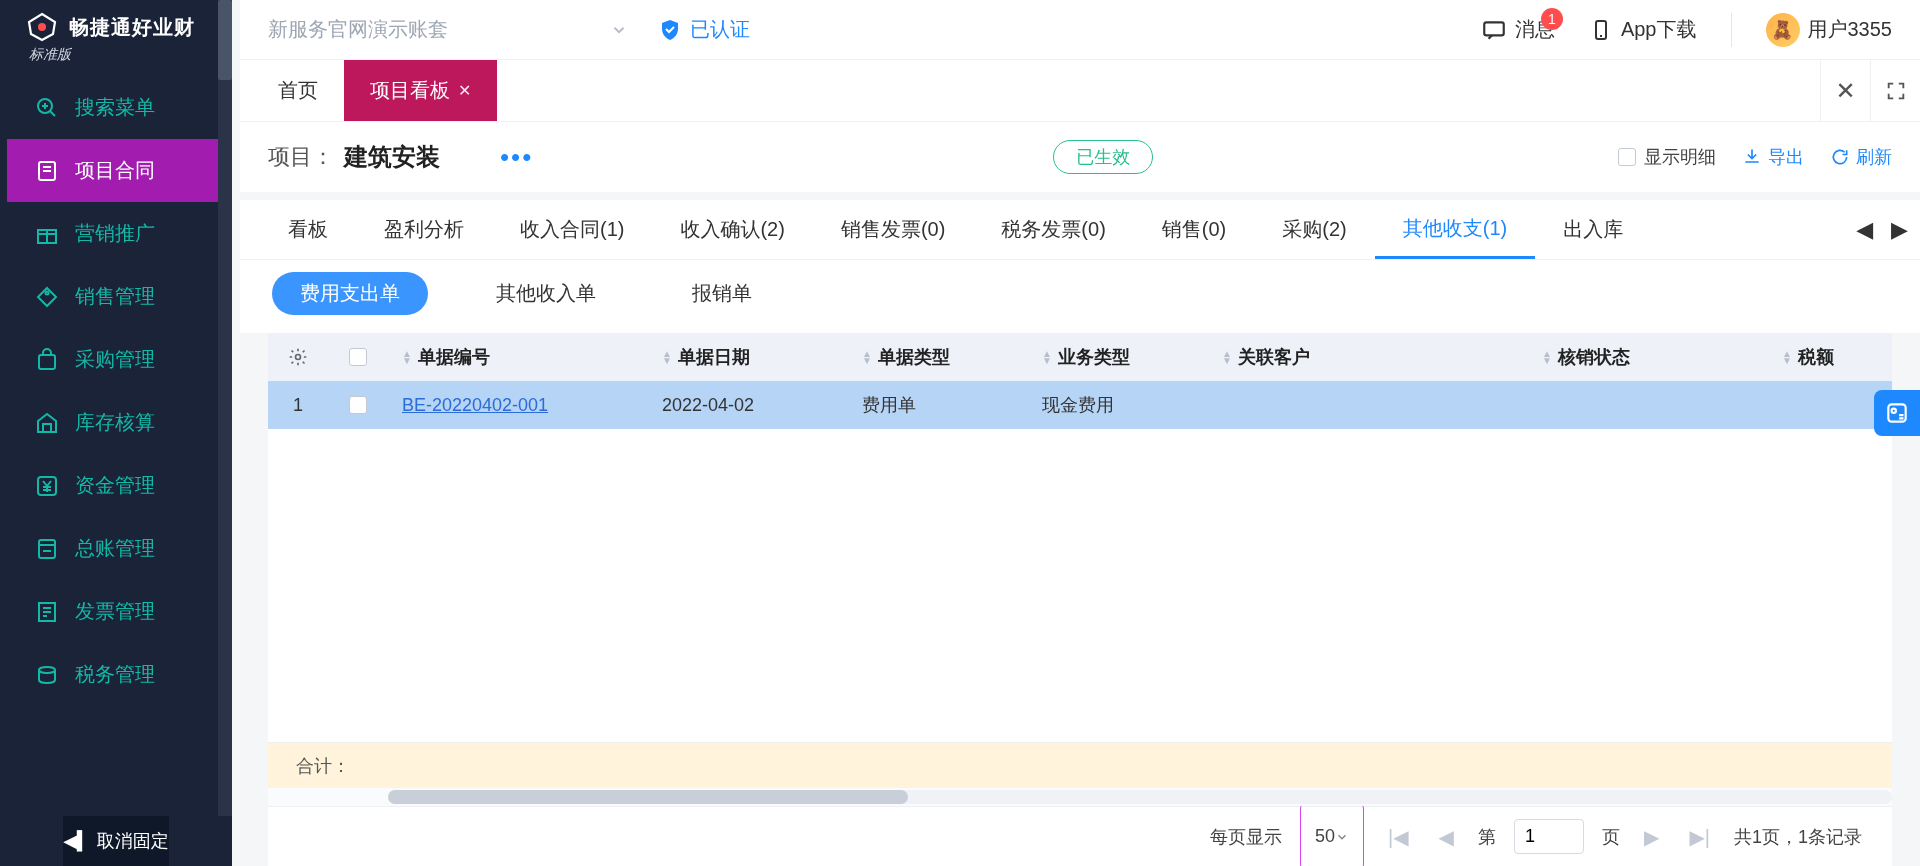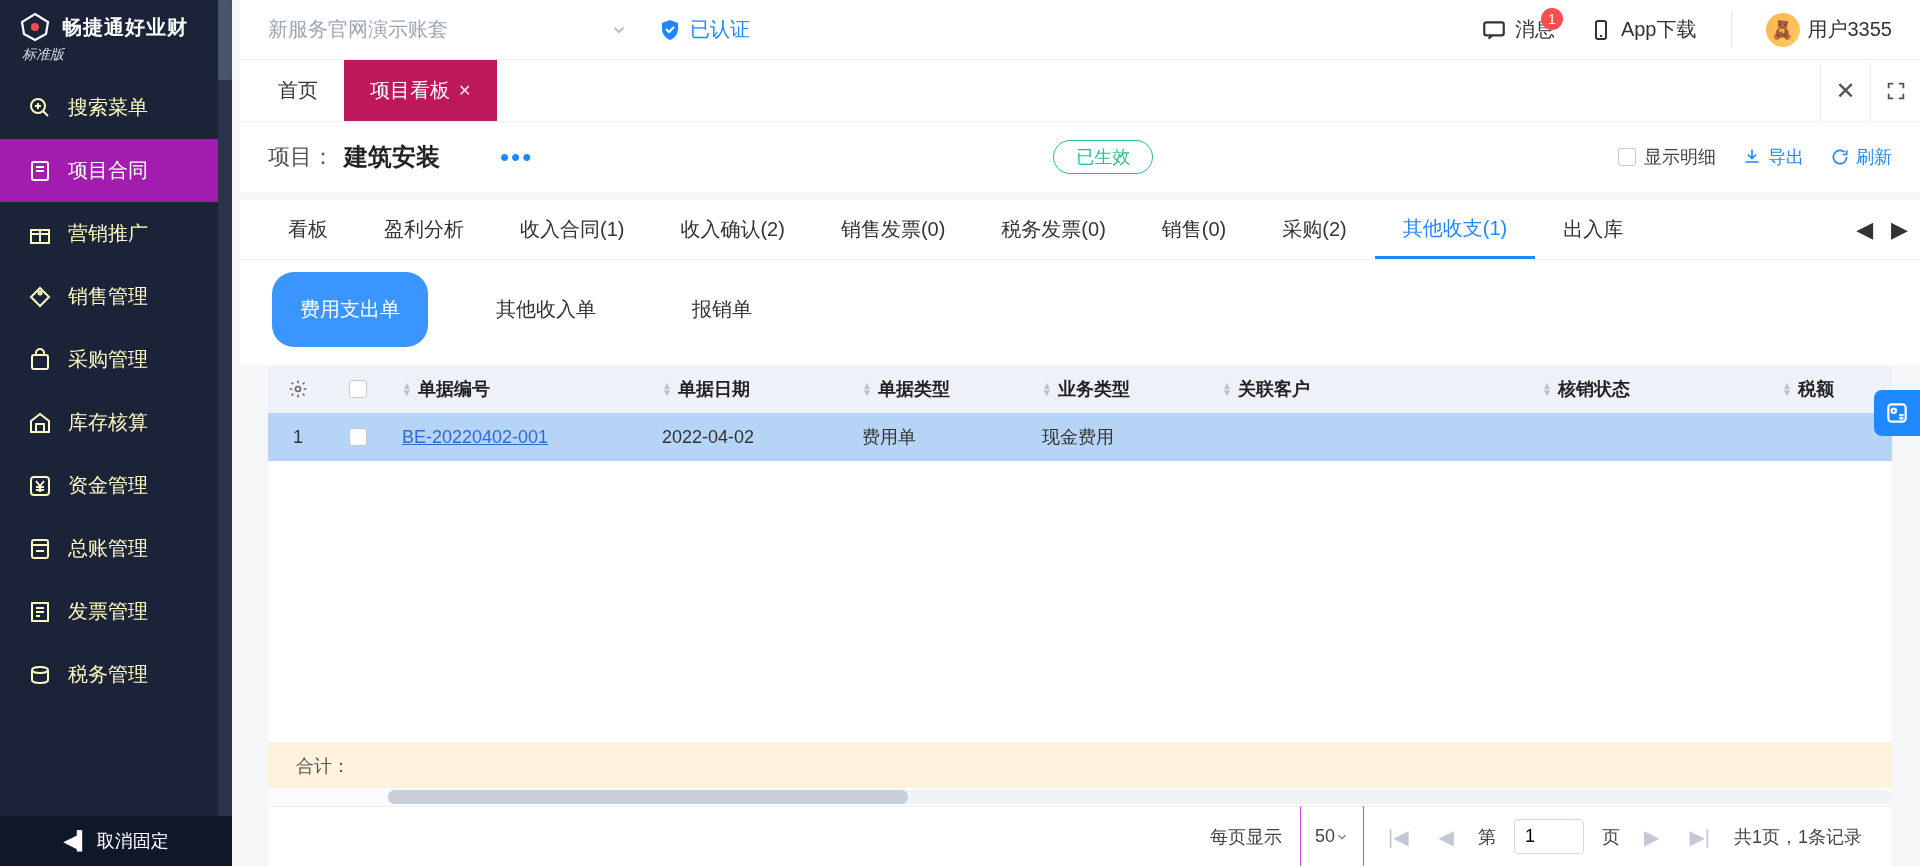--- a/index.html
+++ b/index.html
@@ -1,30 +1,30 @@
 <!DOCTYPE html>
 <html><head>
 <meta charset="utf-8">
 <style>
 * { margin: 0; padding: 0; box-sizing: border-box; font-family: "Microsoft YaHei", sans-serif; }
 body { background: #f5f6f8; overflow: hidden; }
 
 .app { display: flex; height: 866px; width: 1920px; }
 
 
-.sidebar { width: 232px; background: #1a2338; color: #fff; display: flex; flex-direction: column; position: relative; }
+.sidebar { width: 232px; background: #1a2338; color: #fff; display: flex; flex-direction: column; position: relative; align-items: center; }
 .sidebar-inner { width: 218px; overflow-y: auto; flex: 1; }
 .sidebar-scroll { width: 14px; background: #2a3348; position: absolute; right: 0; top: 0; bottom: 50px; }
 .sidebar-scroll-thumb { width: 100%; height: 80px; background: #4a5468; border-radius: 2px; }
 .logo-row { display: flex; align-items: center; padding: 12px 18px 4px; gap: 10px; }
 .logo-mark { width: 34px; height: 30px; position: relative; }
 .logo-mark svg { width: 34px; height: 30px; }
 .logo-text { font-size: 20px; font-weight: 600; letter-spacing: 1px; }
 .logo-sub { font-size: 14px; padding: 0 22px 12px; color: #d4d8e0; font-style: italic; }
-.nav-item { display: flex; align-items: center; gap: 16px; padding: 18px 28px; font-size: 20px; cursor: pointer; color: #fef9c3; }
+.nav-item { display: flex; align-items: center; gap: 16px; padding: 18px 28px; font-size: 20px; cursor: pointer; color: #14b8a6; }
 .nav-item.active { background: #a21caf; color: #fff; }
 .nav-item .icon { width: 24px; height: 24px; display: flex; align-items: center; justify-content: center; }
 .sidebar-footer { height: 50px; background: #0f1829; display: flex; align-items: center; justify-content: center; gap: 6px; font-size: 18px; cursor: pointer; }
 
 
 .main { flex: 1; display: flex; flex-direction: column; background: #fff; margin-left: 8px; }
 
 
 .topbar { height: 60px; display: flex; align-items: center; padding: 0 28px; border-bottom: 1px solid #eef0f4; }
 .org-sel { flex: 0 0 390px; display: flex; align-items: center; color: #9ea5b3; font-size: 20px; }
@@ -57,21 +57,21 @@
 .proj-actions .act { color: #1e88ff; display: flex; align-items: center; gap: 6px; cursor: pointer; }
 .chk { width: 18px; height: 18px; border: 1.5px solid #c4c9d4; border-radius: 3px; background: #fff; }
 
 .subtabs { background: #fff; height: 60px; display: flex; align-items: center; padding: 0 20px; position: relative; border-bottom: 1px solid #eef0f4; }
 .subtab { padding: 0 28px; height: 100%; display: flex; align-items: center; font-size: 20px; color: #333; cursor: pointer; }
 .subtab.active { color: #1e88ff; border-bottom: 3px solid #1e88ff; }
 .subtabs-arrows { position: absolute; right: 12px; top: 50%; transform: translateY(-50%); display: flex; gap: 18px; font-size: 22px; color: #333; }
 .subtabs-arrows span { cursor: pointer; }
 
 .pill-row { background: #fff; padding: 12px 32px 18px; display: flex; gap: 40px; }
-.pill { padding: 24px 28px; border-radius: 22px; font-size: 20px; color: #333; cursor: pointer; }
+.pill { padding: 8px 28px; border-radius: 22px; font-size: 20px; color: #333; cursor: pointer; }
 .pill.active { background: #3a95ff; color: #fff; }
 
 .table-wrap { margin: 0 28px 0 28px; background: #fff; flex: 1; display: flex; flex-direction: column; }
 .thead { display: flex; background: #eef2f8; height: 48px; align-items: center; font-size: 18px; color: #222; font-weight: 600; }
 .th, .td { display: flex; align-items: center; padding: 0 14px; gap: 6px; }
 .col-gear { width: 60px; justify-content: center; }
 .col-chk { width: 60px; justify-content: center; }
 .col-no { width: 260px; }
 .col-date { width: 200px; }
 .col-type { width: 180px; }

